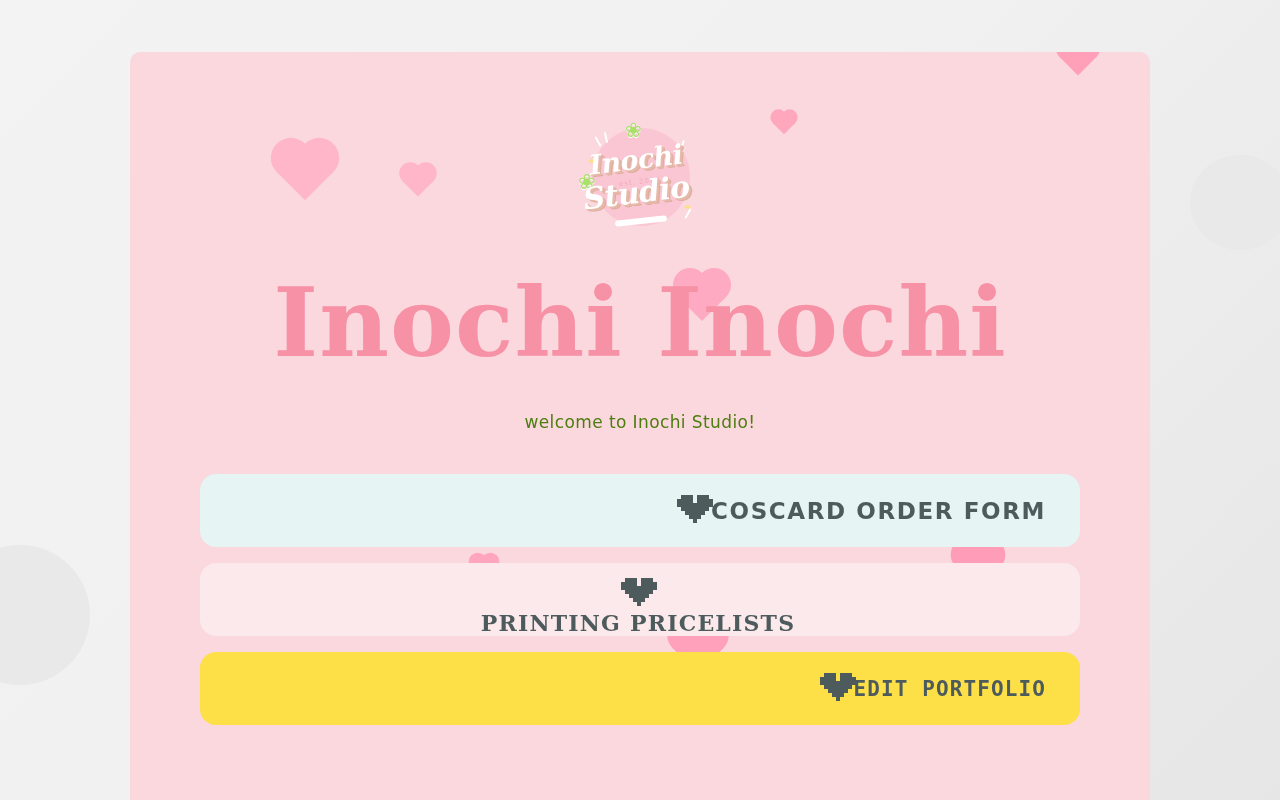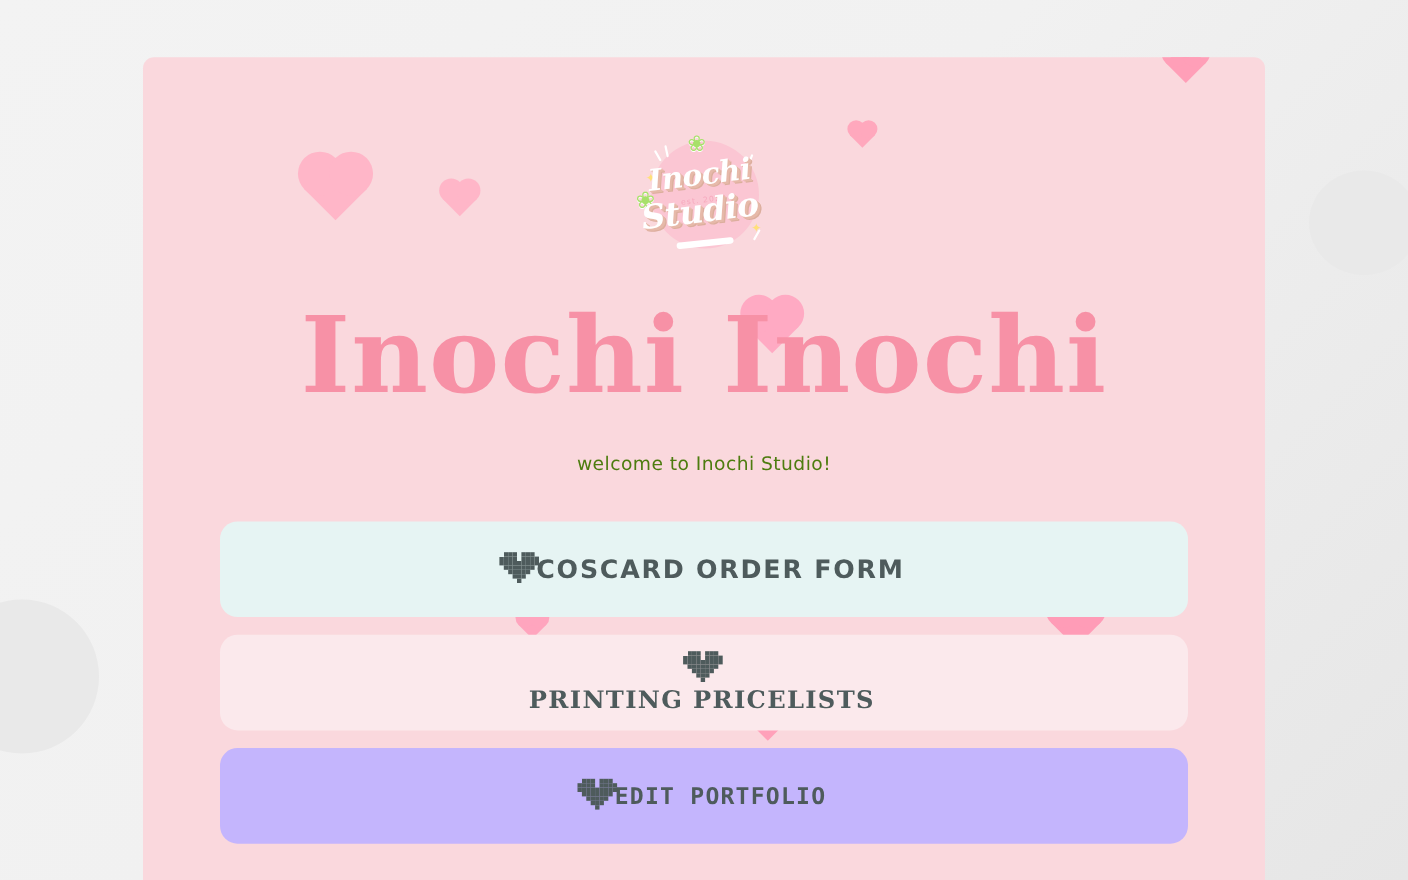--- a/index.html
+++ b/index.html
@@ -191,34 +191,34 @@
     left: 70px;
     top: 422px;
     width: 880px;
     display: flex;
     flex-direction: column;
     gap: 16px;
   }
 
   .menu-button {
     position: relative;
-    height: 87px;
+    height: 73px;
     border: none;
     border-radius: 16px;
     display: flex;
     align-items: center;
-    justify-content: center;
+    justify-content: flex-end;
     padding: 0 34px 0 30px;
     cursor: pointer;
     width: 100%;
     text-align: left;
   }
   .menu-button.mint { background: #e6f4f3; }
   .menu-button.blush { background: #fbe9ec; flex-direction: column; }
-  .menu-button.rose  { background: #c4b5fd; }
+  .menu-button.rose  { background: #fde047; }
 
   .menu-label {
     font-weight: 700;
     font-size: 23px;
     letter-spacing: 1.4px;
     color: #4e5b5c;
     text-transform: uppercase;
   }
   .menu-button.mint  .menu-label { font-family: "DejaVu Sans", sans-serif; letter-spacing: 1.6px; }
   .menu-button.blush .menu-label { font-family: "DejaVu Serif", serif; letter-spacing: 1.2px; font-size: 22px; }

